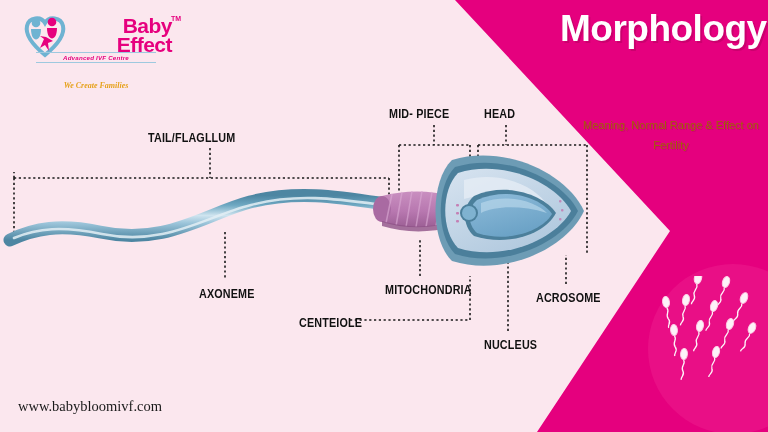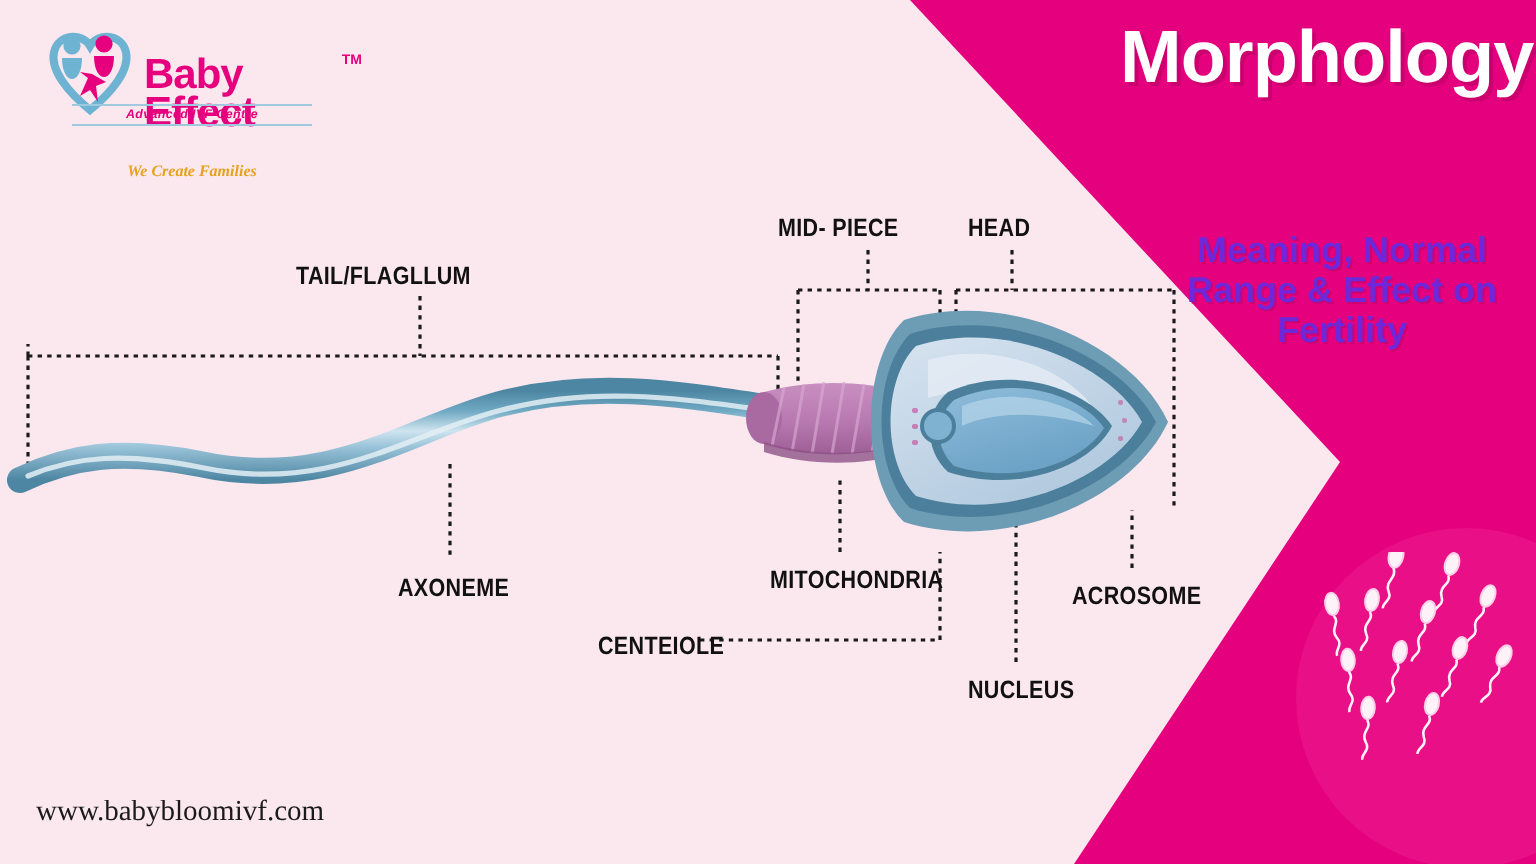--- a/index.html
+++ b/index.html
@@ -50,22 +50,23 @@
   .logo-mark {
     position: absolute;
     left: 0;
     top: 2px;
     width: 48px;
     height: 48px;
   }
   .logo-text {
     position: absolute;
     left: 50px;
-    top: 16px;
+    top: 4px;
     width: 100px;
+    text-align: right;
   }
   .logo-baby, .logo-bloom {
     display: block;
     color: #e6007e;
     font-weight: 800;
     font-size: 21px;
     line-height: 19px;
     letter-spacing: -0.5px;
   }
   .logo-tm {
@@ -122,23 +123,23 @@
     letter-spacing: -0.5px;
     text-shadow: 2px 2px 0 rgba(170,0,92,0.45);
   }
   .title-line.l2 { font-size: 37px; }
   .subtitle {
     position: absolute;
     left: 582px;
     top: 115px;
     width: 178px;
     text-align: center;
-    color: #6d28d9;
-    font-weight: 700;
-    font-size: 18px;
+    color: #a16207;
+    font-weight: 400;
+    font-size: 11px;
     line-height: 20px;
     text-shadow: 1px 1px 0 rgba(170,0,92,0.35);
   }
 
   
   .website {
     position: absolute;
     left: 18px;
     top: 398px;
     font-family: "Liberation Serif", serif;

